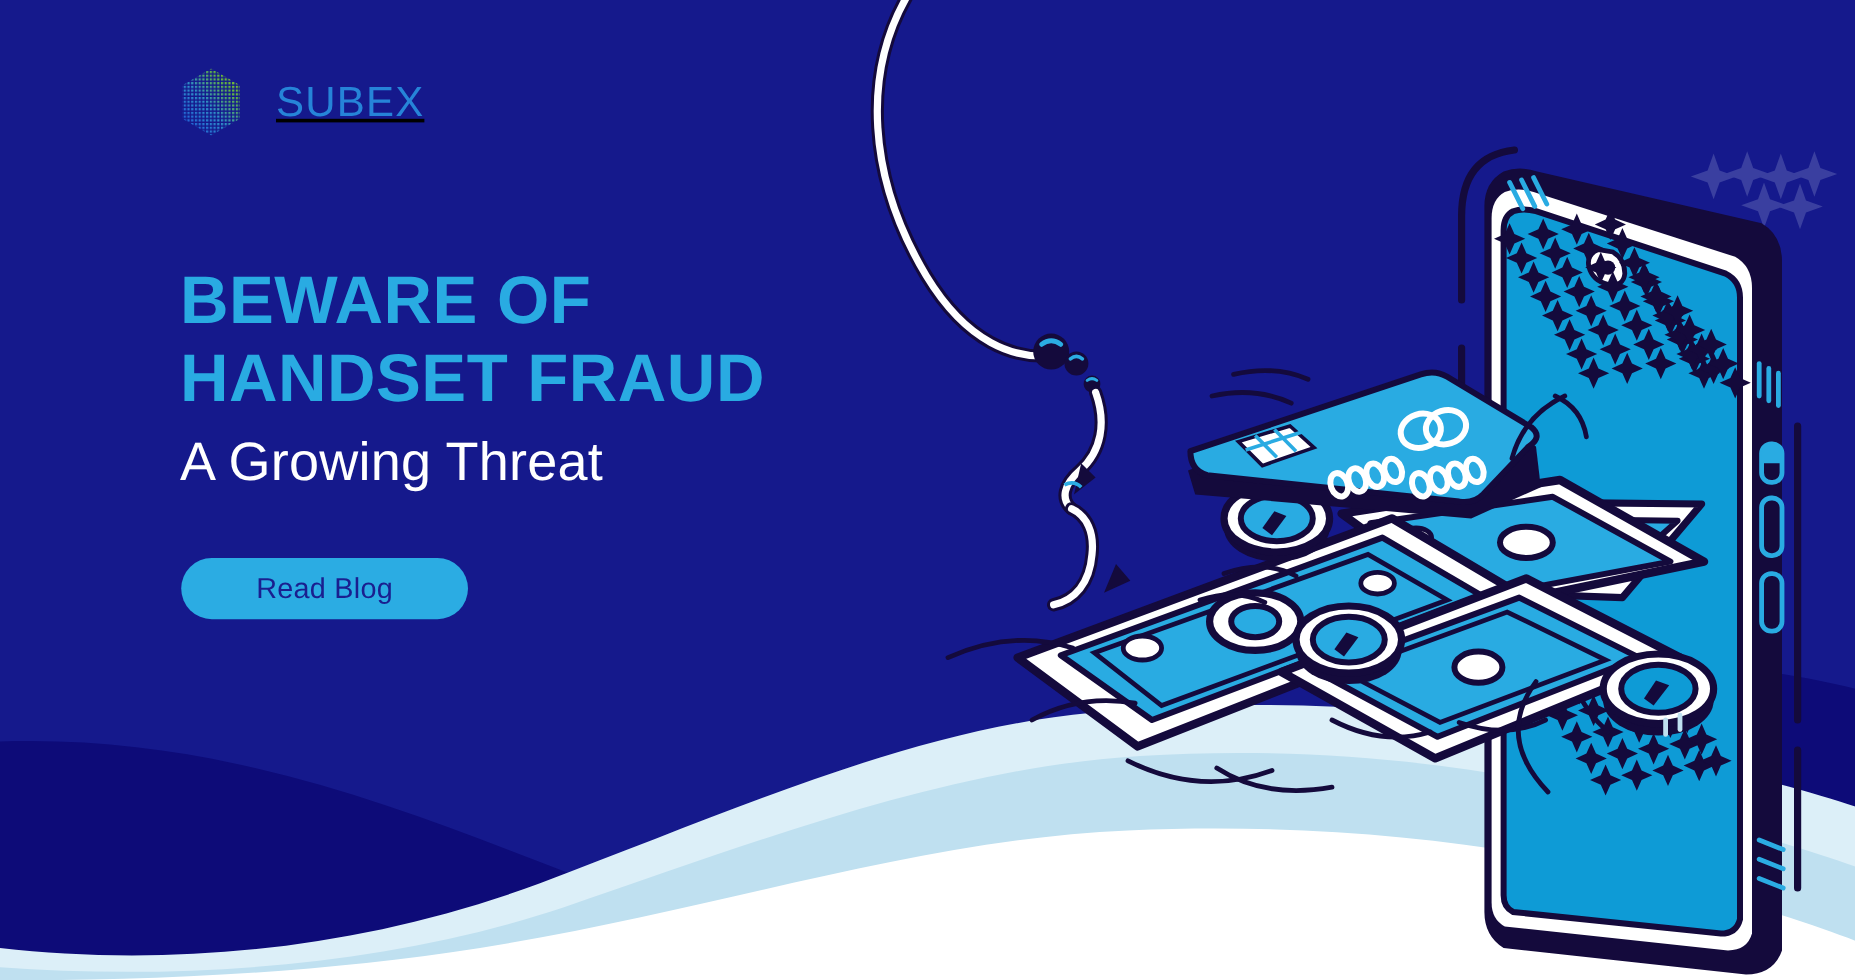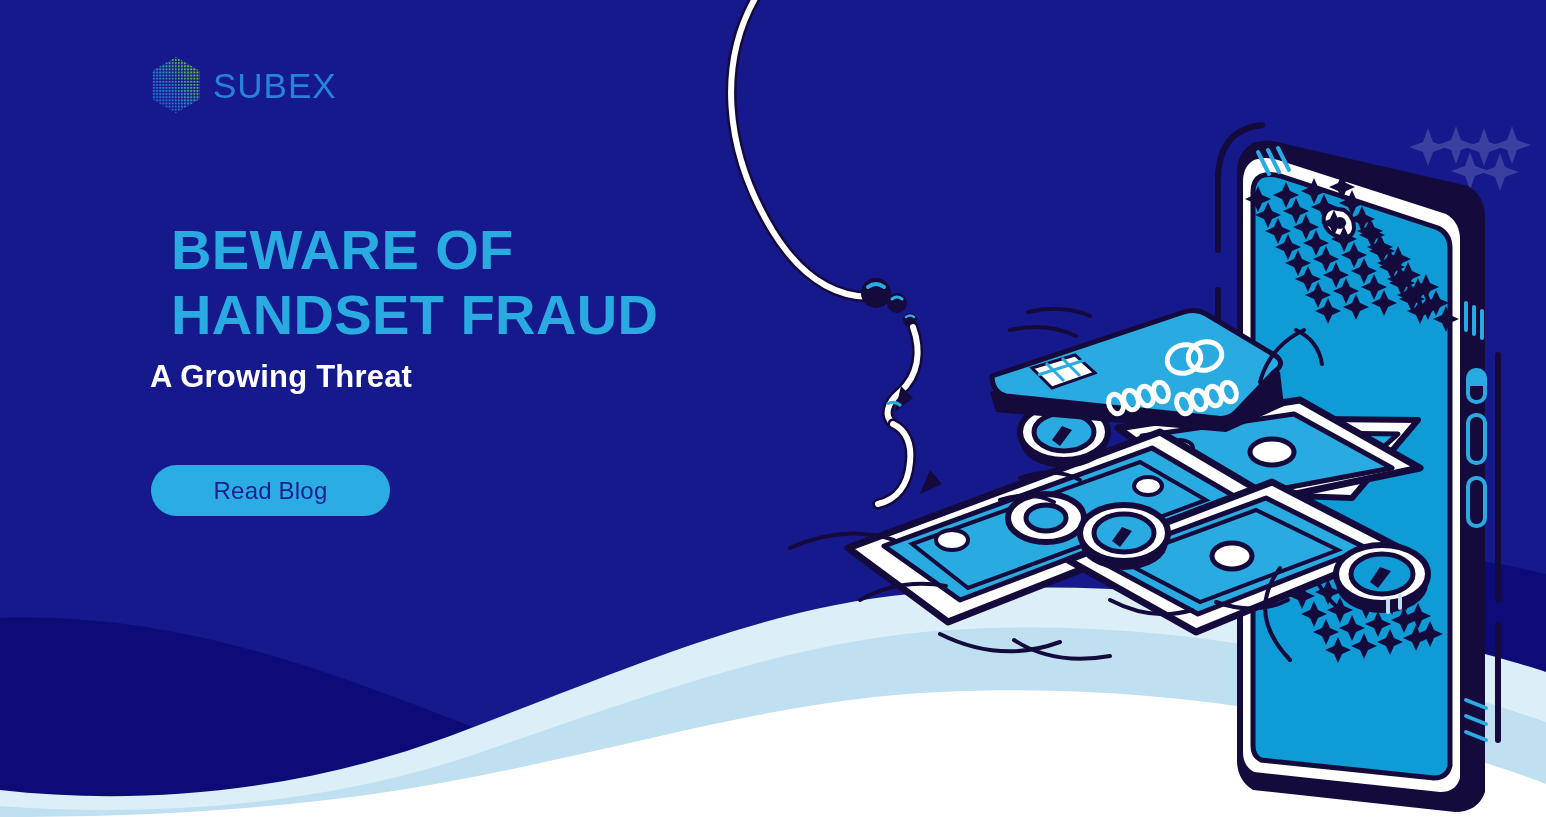--- a/index.html
+++ b/index.html
@@ -24,22 +24,23 @@
     width:1546px; height:817px;
     pointer-events:none;
   }
 
   
   .logo-block {
     position:absolute;
     left:150px; top:55px;
     display:flex;
     align-items:center;
-    gap:11px;
+    gap:28px;
     height:60px;
+    text-decoration:underline;
   }
   .logo-mark { width:52px; height:58px; display:block; }
   .logo-word {
     font-size:35px;
     font-weight:500;
     letter-spacing:1.0px;
     color:#2684D8;
     line-height:1;
     white-space:nowrap;
   }
@@ -50,26 +51,25 @@
     left:150px; top:218px;
     width:640px;
   }
   .headline {
     font-size:56px;
     font-weight:bold;
     line-height:1.16;
     letter-spacing:0.4px;
     color:#29ABE2;
     white-space:pre-line;
-    margin-left:21px;
   }
   .subhead {
     margin-top:10px;
-    font-size:31px;
-    font-weight:700;
+    font-size:45px;
+    font-weight:400;
     line-height:1.2;
     letter-spacing:0.2px;
     color:#FFFFFF;
   }
 
   
   .cta {
     position:absolute;
     left:151px; top:465px;
     display:inline-flex;

